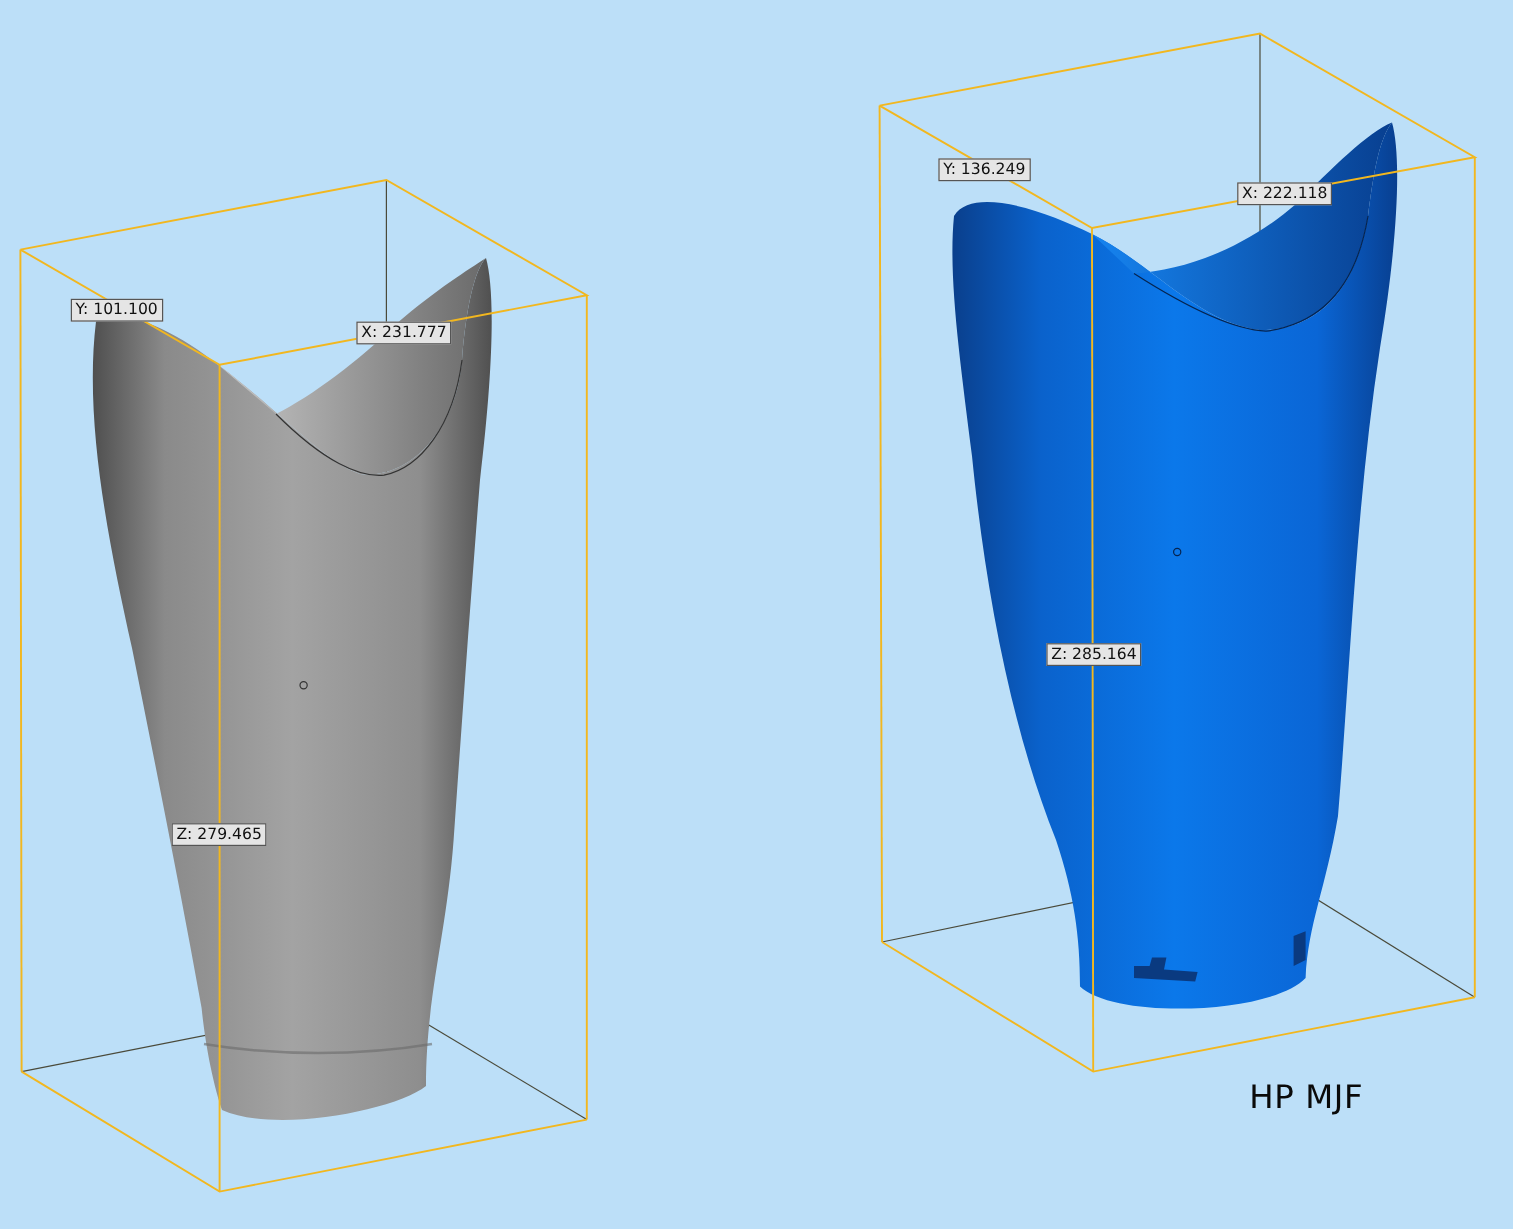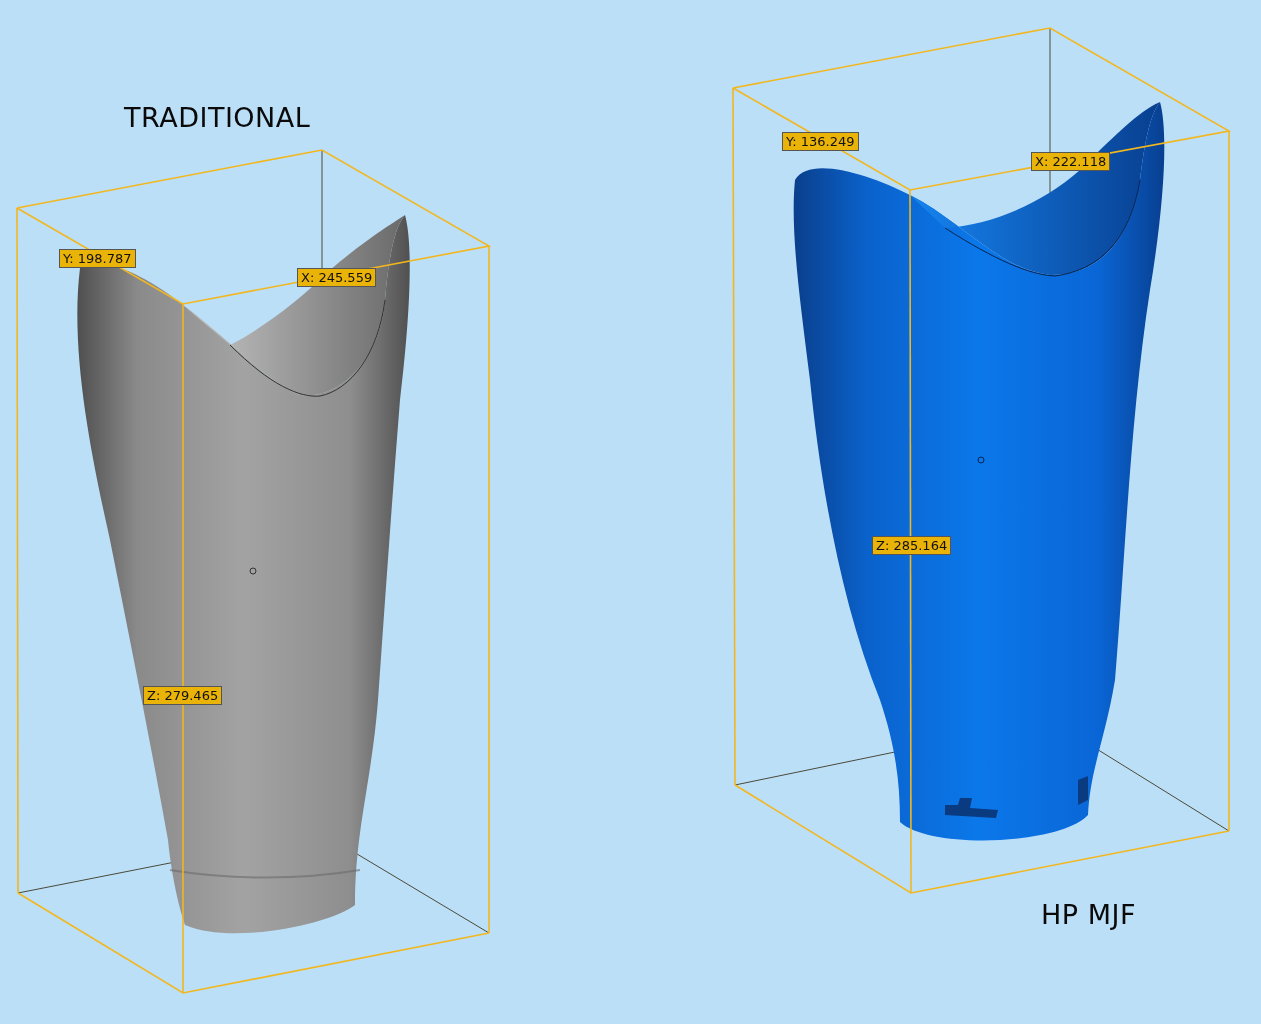--- a/index.html
+++ b/index.html
@@ -9,21 +9,21 @@
     font-family: "Liberation Sans", sans-serif;
     position: relative;
   }
   .stage { position: absolute; left: 0; top: 0; width: 1261px; height: 1024px; }
   svg.scene { position: absolute; left: 0; top: 0; }
   .heading {
     position: absolute; font-family: "DejaVu Sans", sans-serif;
     font-size: 27px; color: #0a0a0a; letter-spacing: 0.5px; white-space: nowrap;
   }
   .dim-label {
-    position: absolute; background: #eab308; border: 1px solid #555;
+    position: absolute; background: #e5e5e5; border: 1px solid #555;
     font-family: "DejaVu Sans", sans-serif; font-size: 13px; color: #111;
     padding: 1px 3px; line-height: 15px; white-space: nowrap;
   }
 </style>
 </head>
 <body>
 
 <div class="stage">
   <svg class="scene" width="1261" height="1024" viewBox="0 0 1261 1024">
     <defs>
@@ -93,23 +93,22 @@
       <g stroke="#f2b71f" stroke-width="1.6" fill="none">
         <polyline points="733,88 1050,28 1229,131 910,190 733,88"></polyline>
         <line x1="733" y1="88" x2="735" y2="785"></line>
         <line x1="1229" y1="131" x2="1229" y2="831"></line>
         <line x1="910" y1="190" x2="911" y2="893"></line>
         <polyline points="735,785 911,893 1229,831"></polyline>
       </g>
     </g>
   </svg>
 
-  <div class="heading" style="left:124px; top:102px;">TRADITIONAL</div>
   <div class="heading" style="left:1041px; top:899px;">HP MJF</div>
 
-  <div class="dim-label" style="left:59px; top:249px;">Y: 198.787</div>
-  <div class="dim-label" style="left:297px; top:268px;">X: 245.559</div>
+  <div class="dim-label" style="left:59px; top:249px;">Y: 101.100</div>
+  <div class="dim-label" style="left:297px; top:268px;">X: 231.777</div>
   <div class="dim-label" style="left:143px; top:642px;margin-top:44px;">Z: 279.465</div>
 
   <div class="dim-label" style="left:782px; top:132px;">Y: 136.249</div>
   <div class="dim-label" style="left:1031px; top:152px;">X: 222.118</div>
   <div class="dim-label" style="left:872px; top:536px;">Z: 285.164</div>
 </div>
 
 </body></html>

